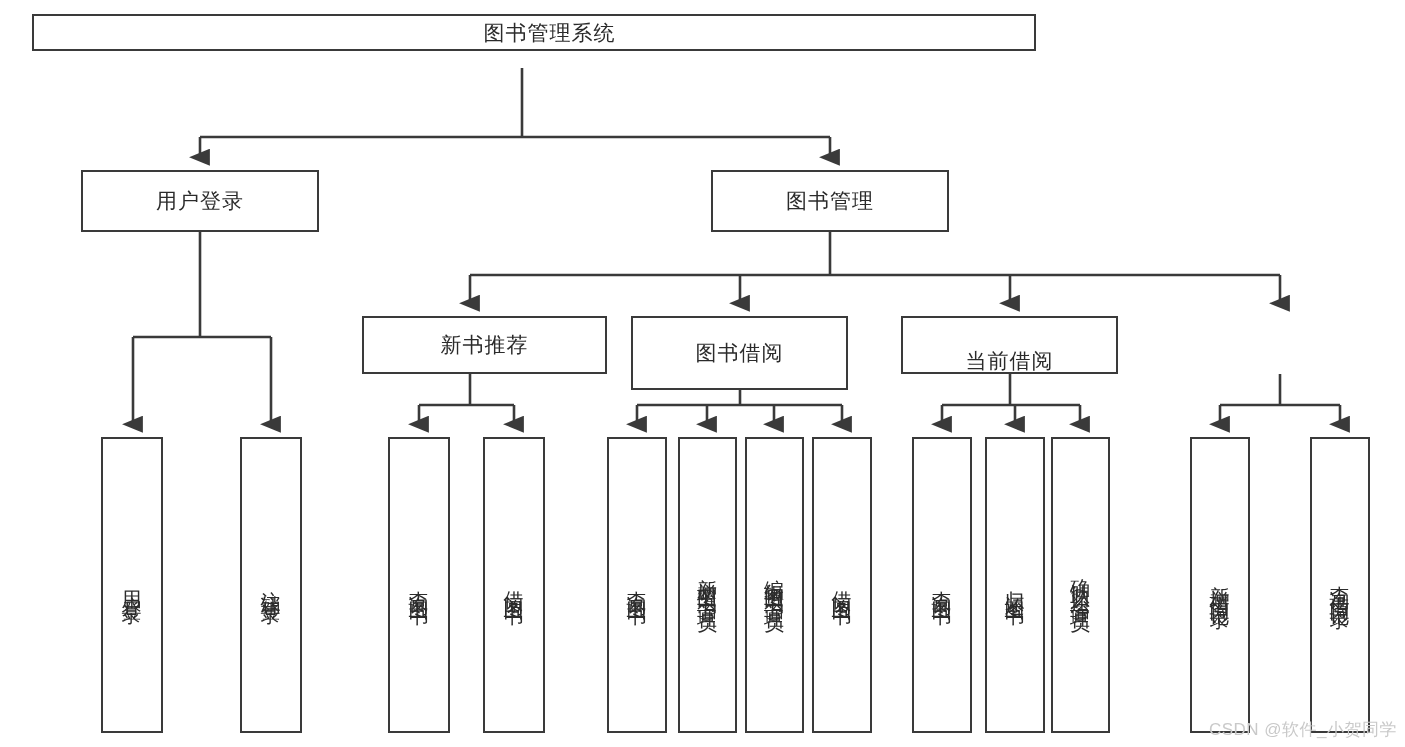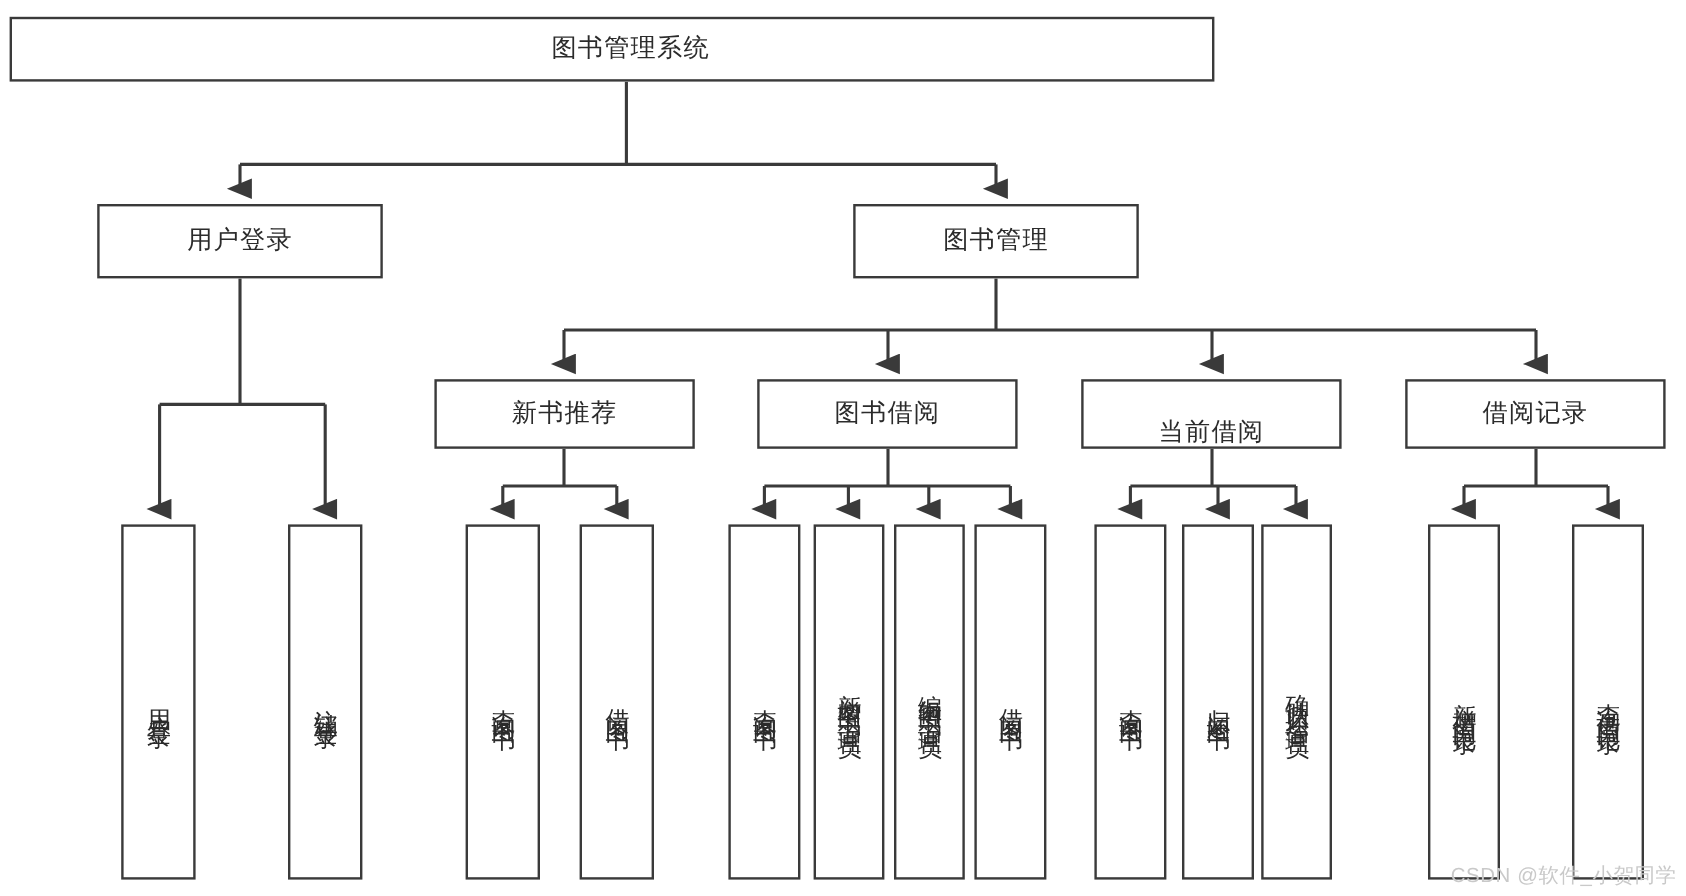--- a/index.html
+++ b/index.html
@@ -117,42 +117,39 @@
       <path d="M1015,405 L1015,424" marker-end="url(#arrowhead)"></path>
       <path d="M1080,405 L1080,424" marker-end="url(#arrowhead)"></path>
 
       <path d="M1280,374 L1280,405"></path>
       <path d="M1220,405 L1340,405"></path>
       <path d="M1220,405 L1220,424" marker-end="url(#arrowhead)"></path>
       <path d="M1340,405 L1340,424" marker-end="url(#arrowhead)"></path>
     </g>
   </svg>
 
-  <div class="node-box" style="left: 8px; top: 14px; width: 1004px; height: 54px; padding-left: 31px;">
+  <div class="node-box" style="left: 32px; top: 14px; width: 1004px; height: 37px; padding-left: 31px;">
     <span class="node-label-h">图书管理系统</span>
   </div>
 
   <div class="node-box" style="left: 81px; top: 170px; width: 238px; height: 62px;">
     <span class="node-label-h">用户登录</span>
   </div>
   <div class="node-box" style="left: 711px; top: 170px; width: 238px; height: 62px; text-align: center;">
     <span class="node-label-h">图书管理</span>
   </div>
 
-  <div class="node-box" style="left: 362px; top: 316px; width: 217px; height: 58px;">
+  <div class="node-box" style="left: 362px; top: 316px; width: 245px; height: 58px;">
     <span class="node-label-h">新书推荐</span>
   </div>
-  <div class="node-box" style="left: 631px; top: 316px; width: 217px; height: 58px;">
+  <div class="node-box" style="left: 631px; top: 316px; width: 217px; height: 74px;">
     <span class="node-label-h">图书借阅</span>
   </div>
   <div class="node-box" style="left: 901px; top: 316px; width: 217px; height: 58px; align-items: flex-end;">
     <span class="node-label-h">当前借阅</span>
-  </div>
-  <div class="node-box" style="left: 1171px; top: 316px; width: 217px; height: 58px;">
-    <span class="node-label-h">借阅记录</span>
   </div>
 
   <div class="node-box" style="left: 101px; top: 437px; width: 62px; height: 296px;">
     <span class="node-label-v">用户登录</span>
   </div>
   <div class="node-box" style="left: 240px; top: 437px; width: 62px; height: 296px;">
     <span class="node-label-v">注销登录</span>
   </div>
   <div class="node-box" style="left: 388px; top: 437px; width: 62px; height: 296px;">
     <span class="node-label-v">查询图书</span>

